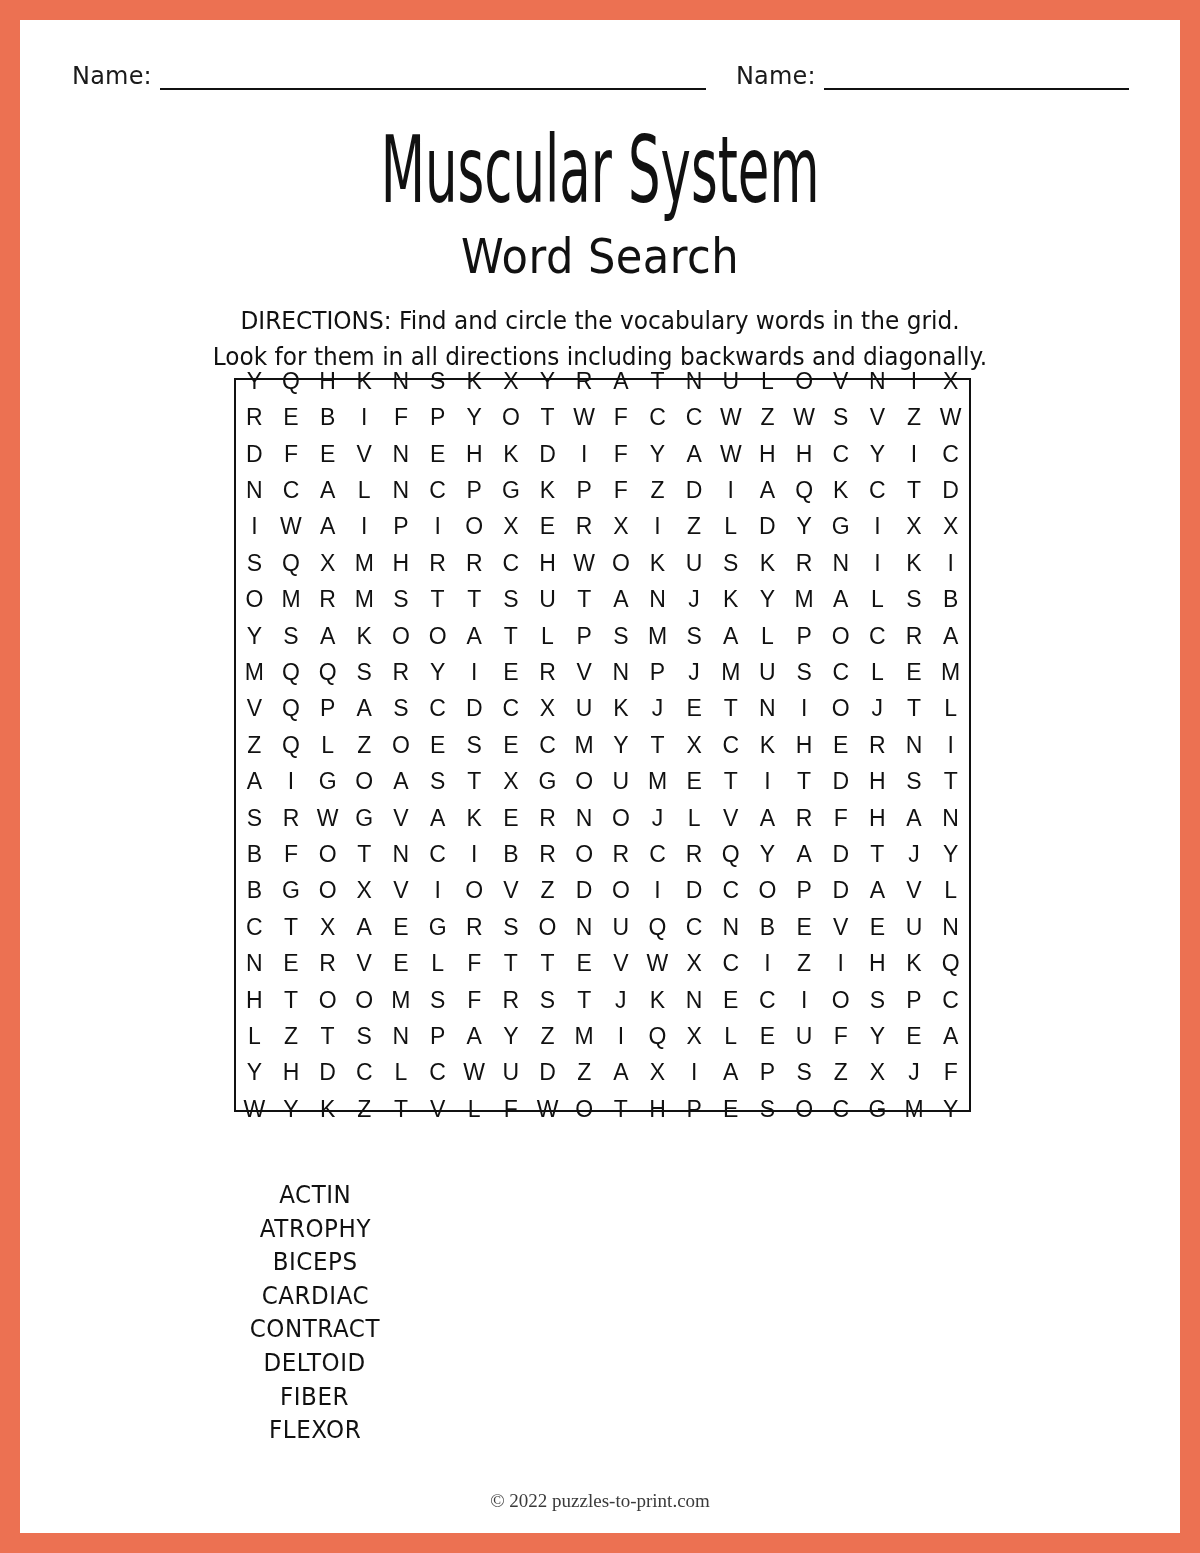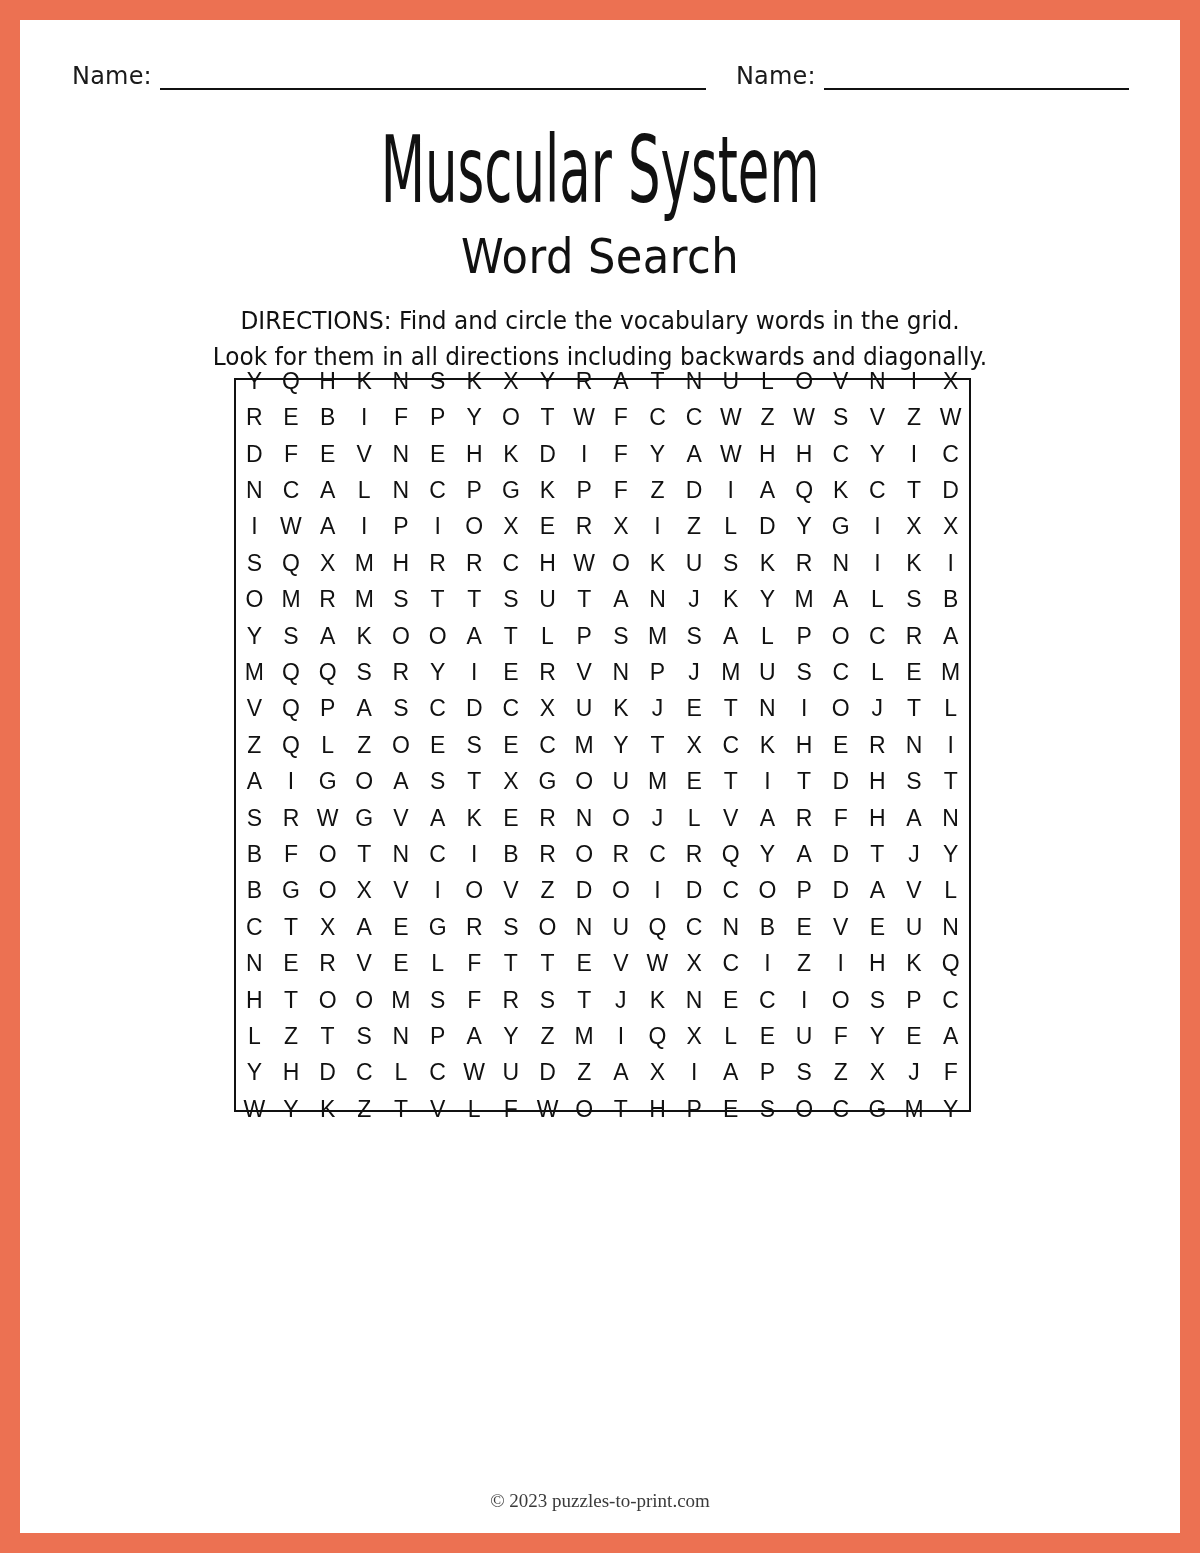--- a/index.html
+++ b/index.html
@@ -613,17 +613,27 @@
         <div class="cell">S</div>
         <div class="cell">O</div>
         <div class="cell">C</div>
         <div class="cell">G</div>
         <div class="cell">M</div>
         <div class="cell">Y</div>
       </div>
   </div>
 
   <div id="wordlist">
+      <div class="wl-col">
+        <div class="wl-word">ACTIN</div>
+        <div class="wl-word">ATROPHY</div>
+        <div class="wl-word">BICEPS</div>
+        <div class="wl-word">CARDIAC</div>
+        <div class="wl-word">CONTRACT</div>
+        <div class="wl-word">DELTOID</div>
+        <div class="wl-word">FIBER</div>
+        <div class="wl-word">FLEXOR</div>
+      </div>
     </div>
 
-  <div id="footer">© 2023 puzzles-to-print.com</div>
+  <div id="footer">© 2022 puzzles-to-print.com</div>
 
 </div>
 
 </body></html>

